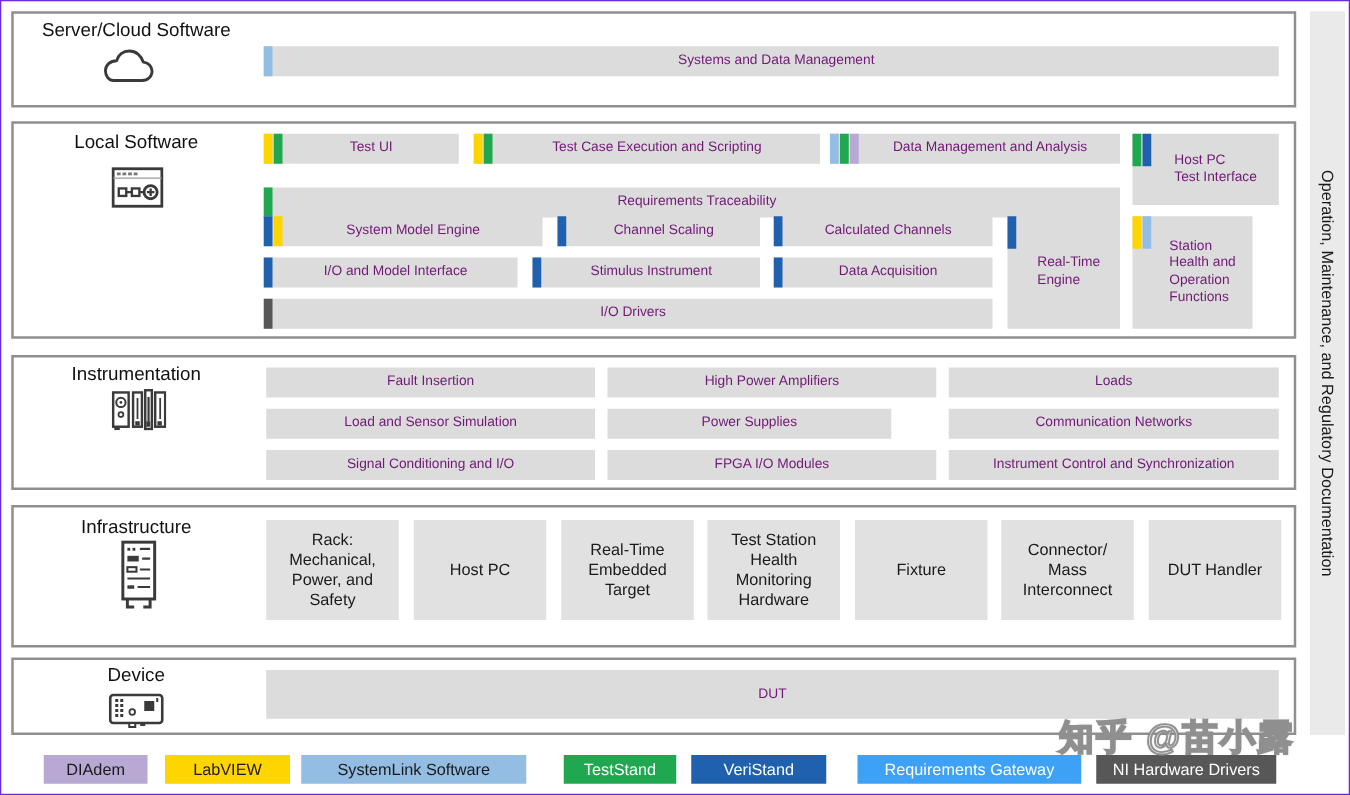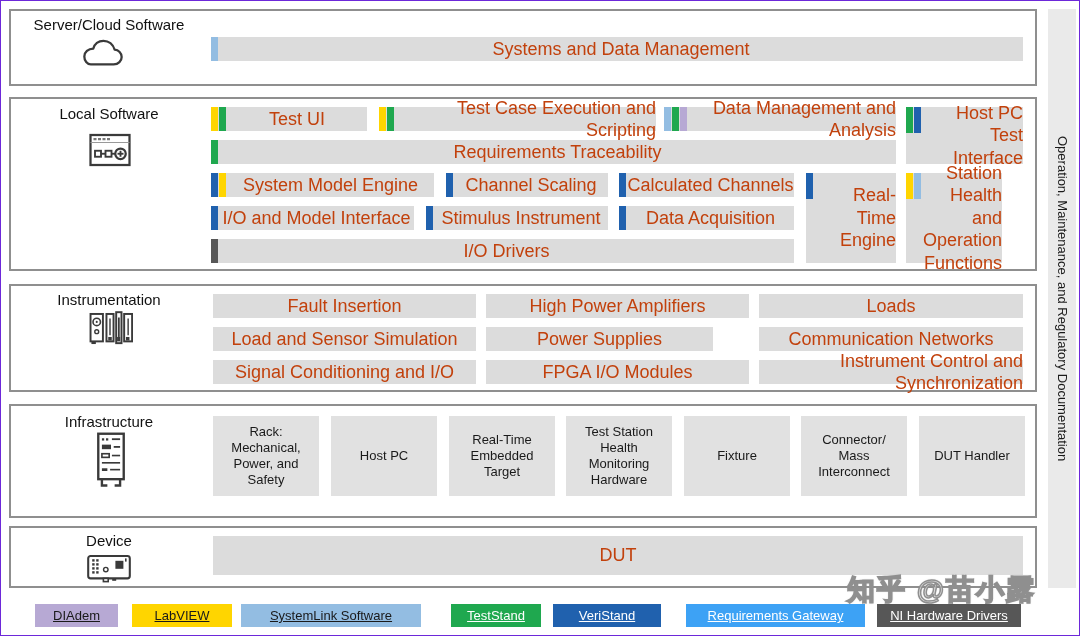--- a/index.html
+++ b/index.html
@@ -5,30 +5,30 @@
   html,body{margin:0;padding:0;background:#fff;}
   .frame{position:relative;width:1080px;height:636px;box-sizing:border-box;border:1px solid #6d28d9;
          background:#fff;font-family:"Liberation Sans","DejaVu Sans",sans-serif;overflow:hidden;}
   .section{position:absolute;border:2px solid #8f8f8f;background:#fff;box-sizing:content-box;}
   .sec-title{position:absolute;left:0;width:196px;text-align:center;font-size:15px;color:#111;}
   .icon{position:absolute;}
   .bar{position:absolute;background:#dcdcdc;display:flex;}
   .bar .markers{display:flex;flex:0 0 auto;}
   .bar.tall .markers{height:26px;}
   .marker{width:7px;margin-right:1px;}
-  .bar-label{flex:1;display:flex;align-items:center;justify-content:center;text-align:right;
-             white-space:pre-line;font-size:18px;color:#c2410c;line-height:1.25;}
+  .bar-label{flex:1;display:flex;align-items:center;justify-content:center;text-align:left;
+             white-space:pre-line;font-size:11px;color:#701a75;line-height:1.25;}
   .infra-box{position:absolute;top:10px;width:106px;height:80px;background:#e1e1e1;
              display:flex;align-items:center;justify-content:center;text-align:center;
              font-size:13px;color:#1a1a1a;line-height:1.25;white-space:pre-line;}
   .rail{position:absolute;left:1047px;top:8px;width:28px;height:579px;background:#eaeaea;
         display:flex;align-items:center;justify-content:center;}
   .rail-text{writing-mode:vertical-rl;font-size:13px;color:#1a1a1a;white-space:nowrap;}
   .legend-item{position:absolute;top:603px;height:23px;display:flex;align-items:center;
-               justify-content:center;font-size:13px;text-decoration:underline;}
+               justify-content:center;font-size:13px;}
   .legend-item.dark{color:#1a1a1a;}
   .legend-item.light{color:#ffffff;margin-left:20px;}
   .watermark{position:absolute;left:846px;top:570px;z-index:5;font-size:28px;font-weight:bold;
              letter-spacing:2px;color:rgba(255,255,255,0.60);-webkit-text-stroke:1.5px #8f8f8f;
              text-shadow:0 0 2px rgba(120,120,120,0.55);white-space:nowrap;}
   svg{display:block;}
 </style>
 </head>
 <body>
 
@@ -92,21 +92,21 @@
       <span class="bar-label">Data Management and Analysis</span>
     </div>
     <div class="bar tall" style="left:895px;top:8px;width:117px;height:57px">
       <span class="markers">
           <span class="marker" style="background: rgb(31, 168, 79);"></span>
           <span class="marker" style="background: rgb(32, 97, 174);"></span>
         </span>
       <span class="bar-label">Host PC
 Test Interface</span>
     </div>
-    <div class="bar" style="left:200px;top:41px;width:685px;height:24px">
+    <div class="bar" style="left:200px;top:51px;width:685px;height:24px">
       <span class="markers">
           <span class="marker" style="background: rgb(31, 168, 79);"></span>
         </span>
       <span class="bar-label">Requirements Traceability</span>
     </div>
     <div class="bar" style="left:200px;top:74px;width:223px;height:24px">
       <span class="markers">
           <span class="marker" style="background: rgb(32, 97, 174);"></span>
           <span class="marker" style="background: rgb(255, 213, 0);"></span>
         </span>

